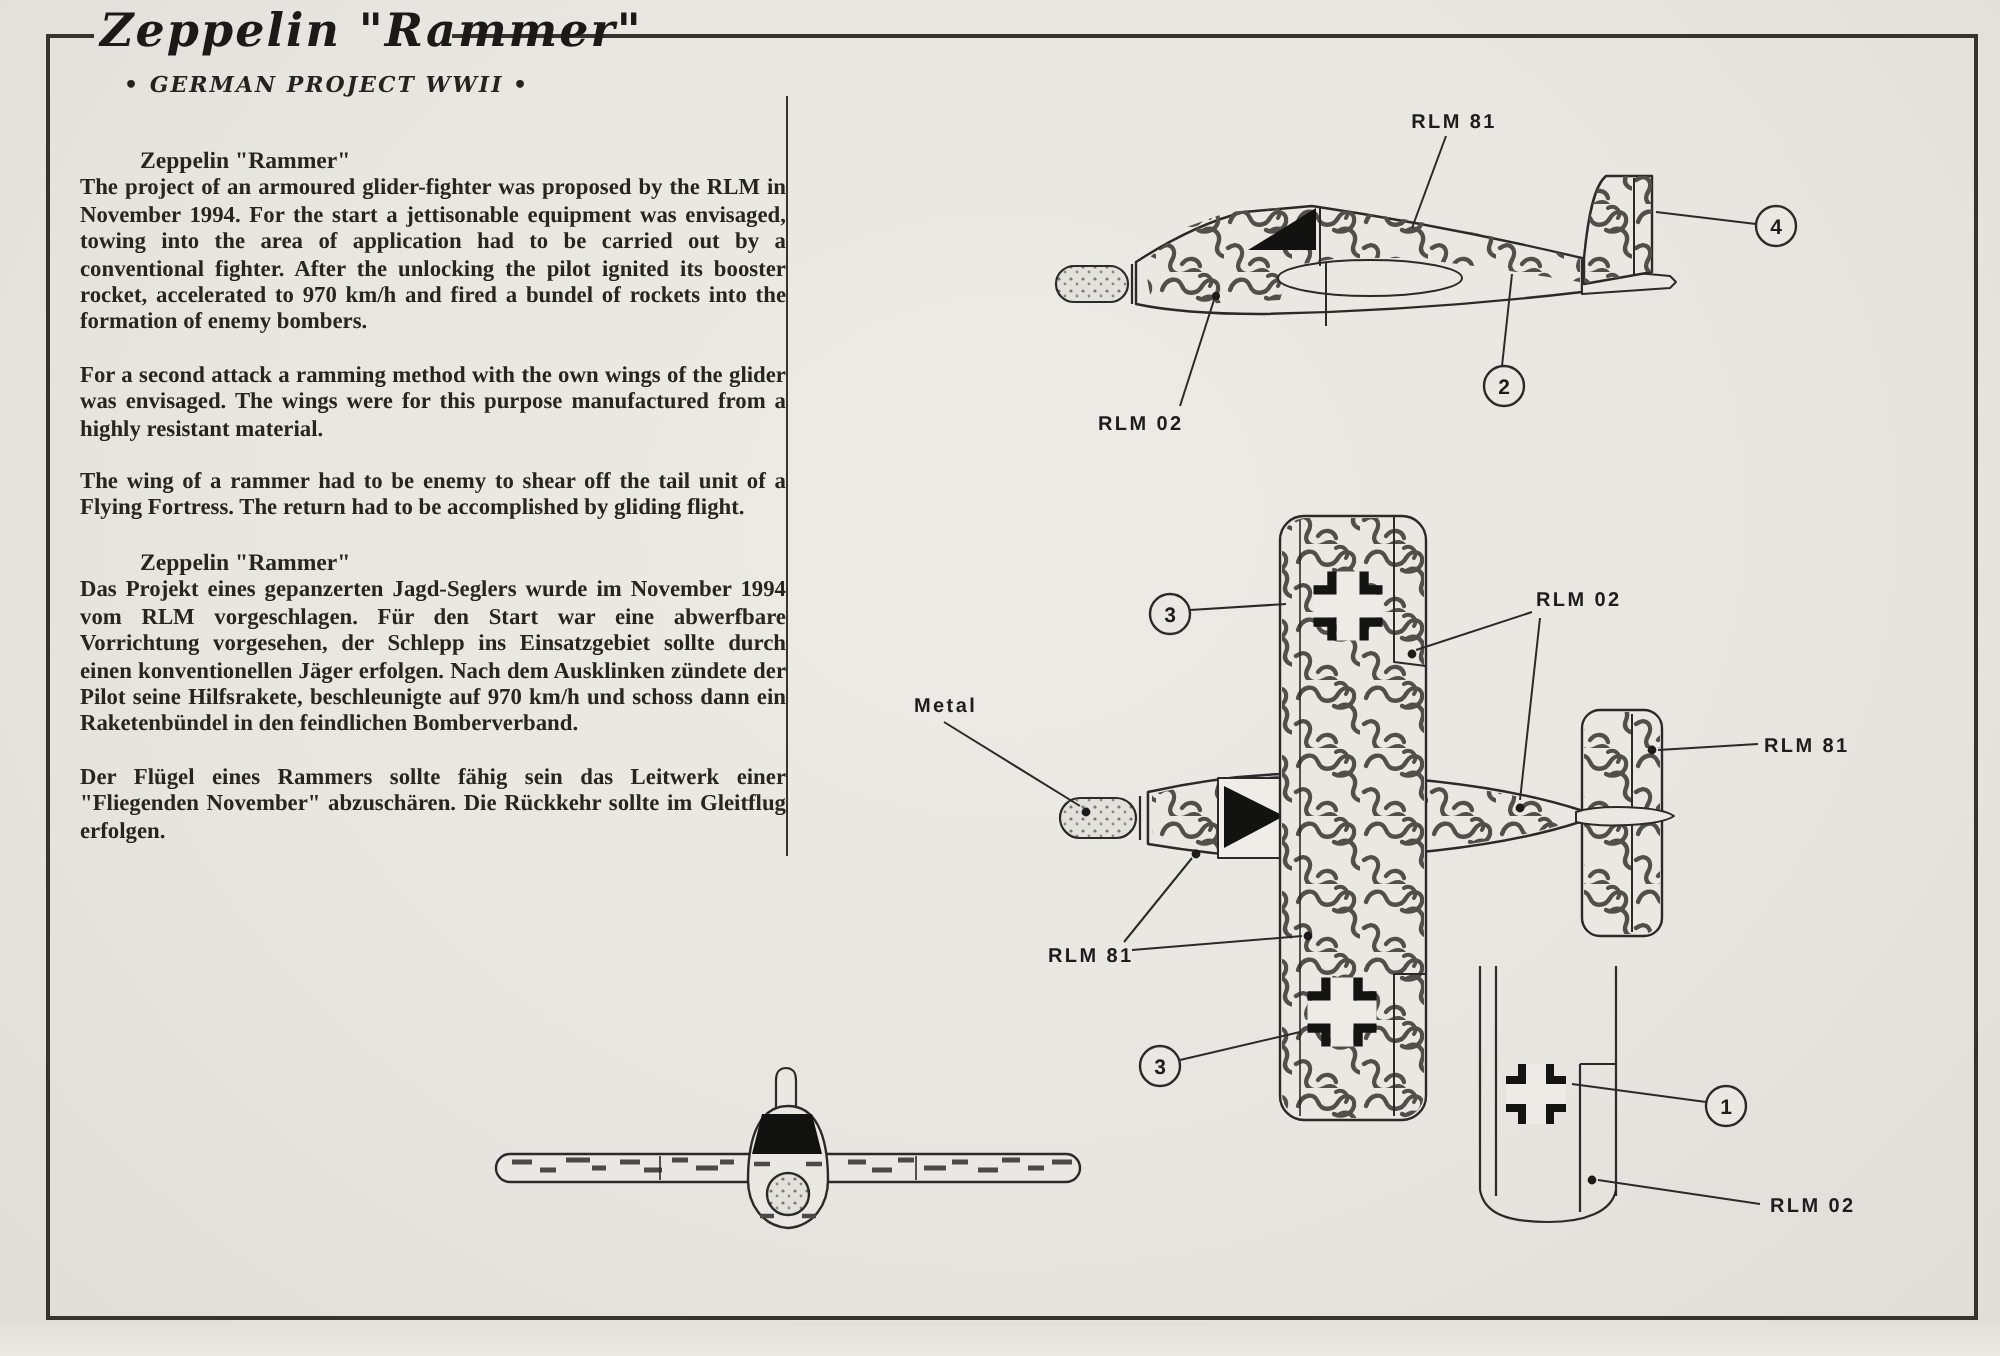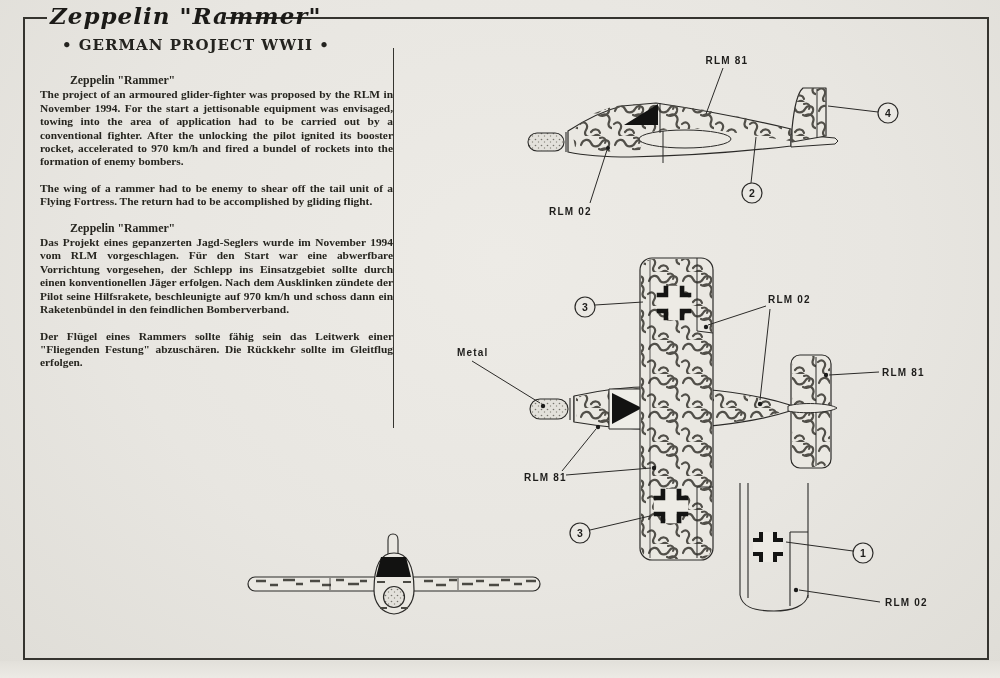--- a/index.html
+++ b/index.html
@@ -11,22 +11,22 @@
   .ln{position:absolute;background:#35342f;}
   .ln.h{height:2px;}
   .ln.v{width:2px;}
   .title{
     position:absolute;left:50px;top:2px;margin:0;
     font-family:"DejaVu Serif", serif;font-style:italic;font-weight:bold;
     font-size:23px;letter-spacing:1px;color:#1716133;color:#1b1a17;white-space:nowrap;
   }
   .subtitle{
     position:absolute;left:62px;top:36px;
-    font-family:"DejaVu Serif", serif;font-weight:bold;
-    font-size:15px;letter-spacing:1px;color:#24231f;white-space:nowrap;
+    font-family:"DejaVu Serif", serif;font-style:italic;font-weight:bold;
+    font-size:11px;letter-spacing:1px;color:#24231f;white-space:nowrap;
   }
   .textcol{
     position:absolute;left:40px;top:74px;width:353px;
     font-size:11.4px;line-height:13.4px;text-align:justify;
   }
   .textcol h2{
     margin:0 0 1px 0;padding-left:30px;font-size:11.8px;font-weight:bold;
   }
   .textcol p{margin:0 0 13px 0;font-weight:bold;}
   .textcol .sec-de{display:block;margin-top:2px;}
@@ -50,26 +50,27 @@
   <div class="ln v" style="left:393px;top:48px;height:380px;width:1px;"></div>
   <div class="belowframe"></div>
 
   <h1 class="title">Zeppelin "Rammer"</h1>
   <div class="subtitle">• GERMAN PROJECT WWII •</div>
 
   <div class="textcol">
     <section>
       <h2>Zeppelin "Rammer"</h2>
       <p>The project of an armoured glider-fighter was proposed by the RLM in November 1994. For the start a jettisonable equipment was envisaged, towing into the area of application had to be carried out by a conventional fighter. After the unlocking the pilot ignited its booster rocket, accelerated to 970 km/h and fired a bundel of rockets into the formation of enemy bombers.</p>
+      <p>For a second attack a ramming method with the own wings of the glider was envisaged. The wings were for this purpose manufactured from a highly resistant material.</p>
       <p>The wing of a rammer had to be enemy to shear off the tail unit of a Flying Fortress. The return had to be accomplished by gliding flight.</p>
     </section>
     <section class="sec-de">
       <h2>Zeppelin "Rammer"</h2>
       <p>Das Projekt eines gepanzerten Jagd-Seglers wurde im November 1994 vom RLM vorgeschlagen. Für den Start war eine abwerfbare Vorrichtung vorgesehen, der Schlepp ins Einsatzgebiet sollte durch einen konventionellen Jäger erfolgen. Nach dem Ausklinken zündete der Pilot seine Hilfsrakete, beschleunigte auf 970 km/h und schoss dann ein Raketenbündel in den feindlichen Bomberverband.</p>
-      <p>Der Flügel eines Rammers sollte fähig sein das Leitwerk einer "Fliegenden Festung" abzuschären. Die Rückkehr sollte im Gleitflug erfolgen.</p>
+      <p>Der Flügel eines Rammers sollte fähig sein das Leitwerk einer "Fliegenden November" abzuschären. Die Rückkehr sollte im Gleitflug erfolgen.</p>
     </section>
   </div>
 
   <svg class="art" width="1000" height="678" viewBox="0 0 1000 678">
     <defs>
       <pattern id="camo" width="34" height="34" patternUnits="userSpaceOnUse">
         <path d="M3,9 c2,-6 8,-7 10,-2 c2,5 8,4 10,0 c3,-5 9,-3 8,2 c-1,4 -6,6 -10,4" fill="none" stroke="#514f49" stroke-width="2.2" stroke-linecap="round"></path>
         <path d="M2,22 c5,-4 9,1 6,6 c-3,5 2,9 8,6 c5,-3 9,2 5,6" fill="none" stroke="#514f49" stroke-width="2.2" stroke-linecap="round"></path>
         <path d="M24,13 c5,-2 9,2 7,7 c-2,5 3,8 7,5" fill="none" stroke="#514f49" stroke-width="2.2" stroke-linecap="round"></path>
         <path d="M13,30 c3,-4 8,-3 9,1" fill="none" stroke="#514f49" stroke-width="2.2" stroke-linecap="round"></path>

